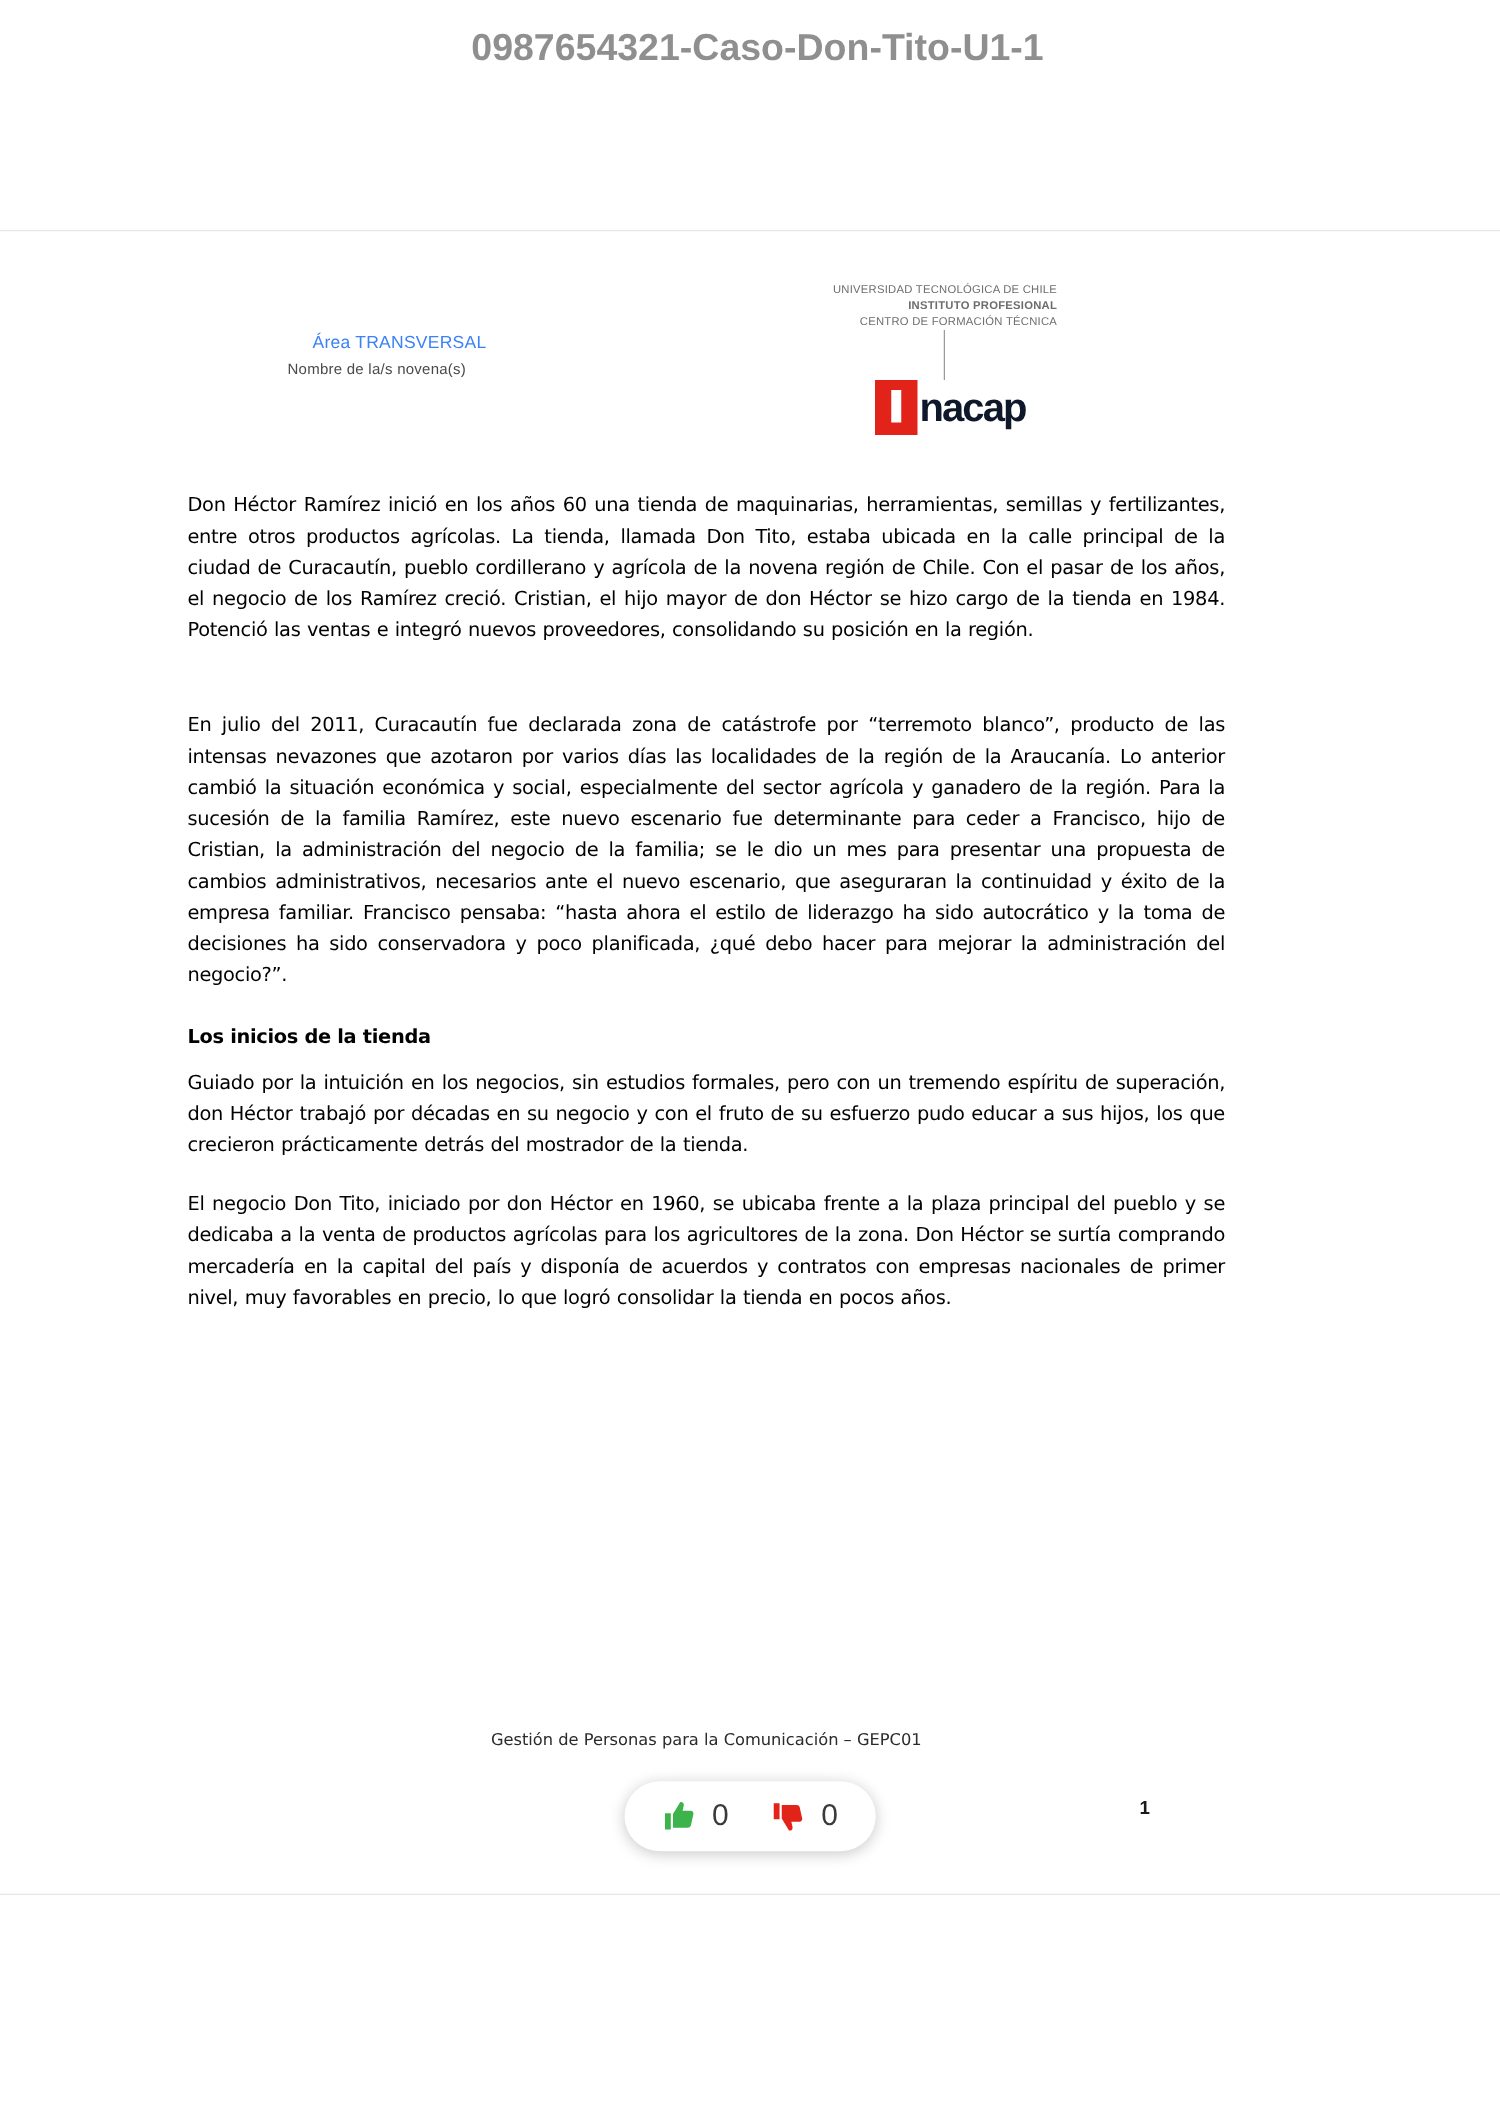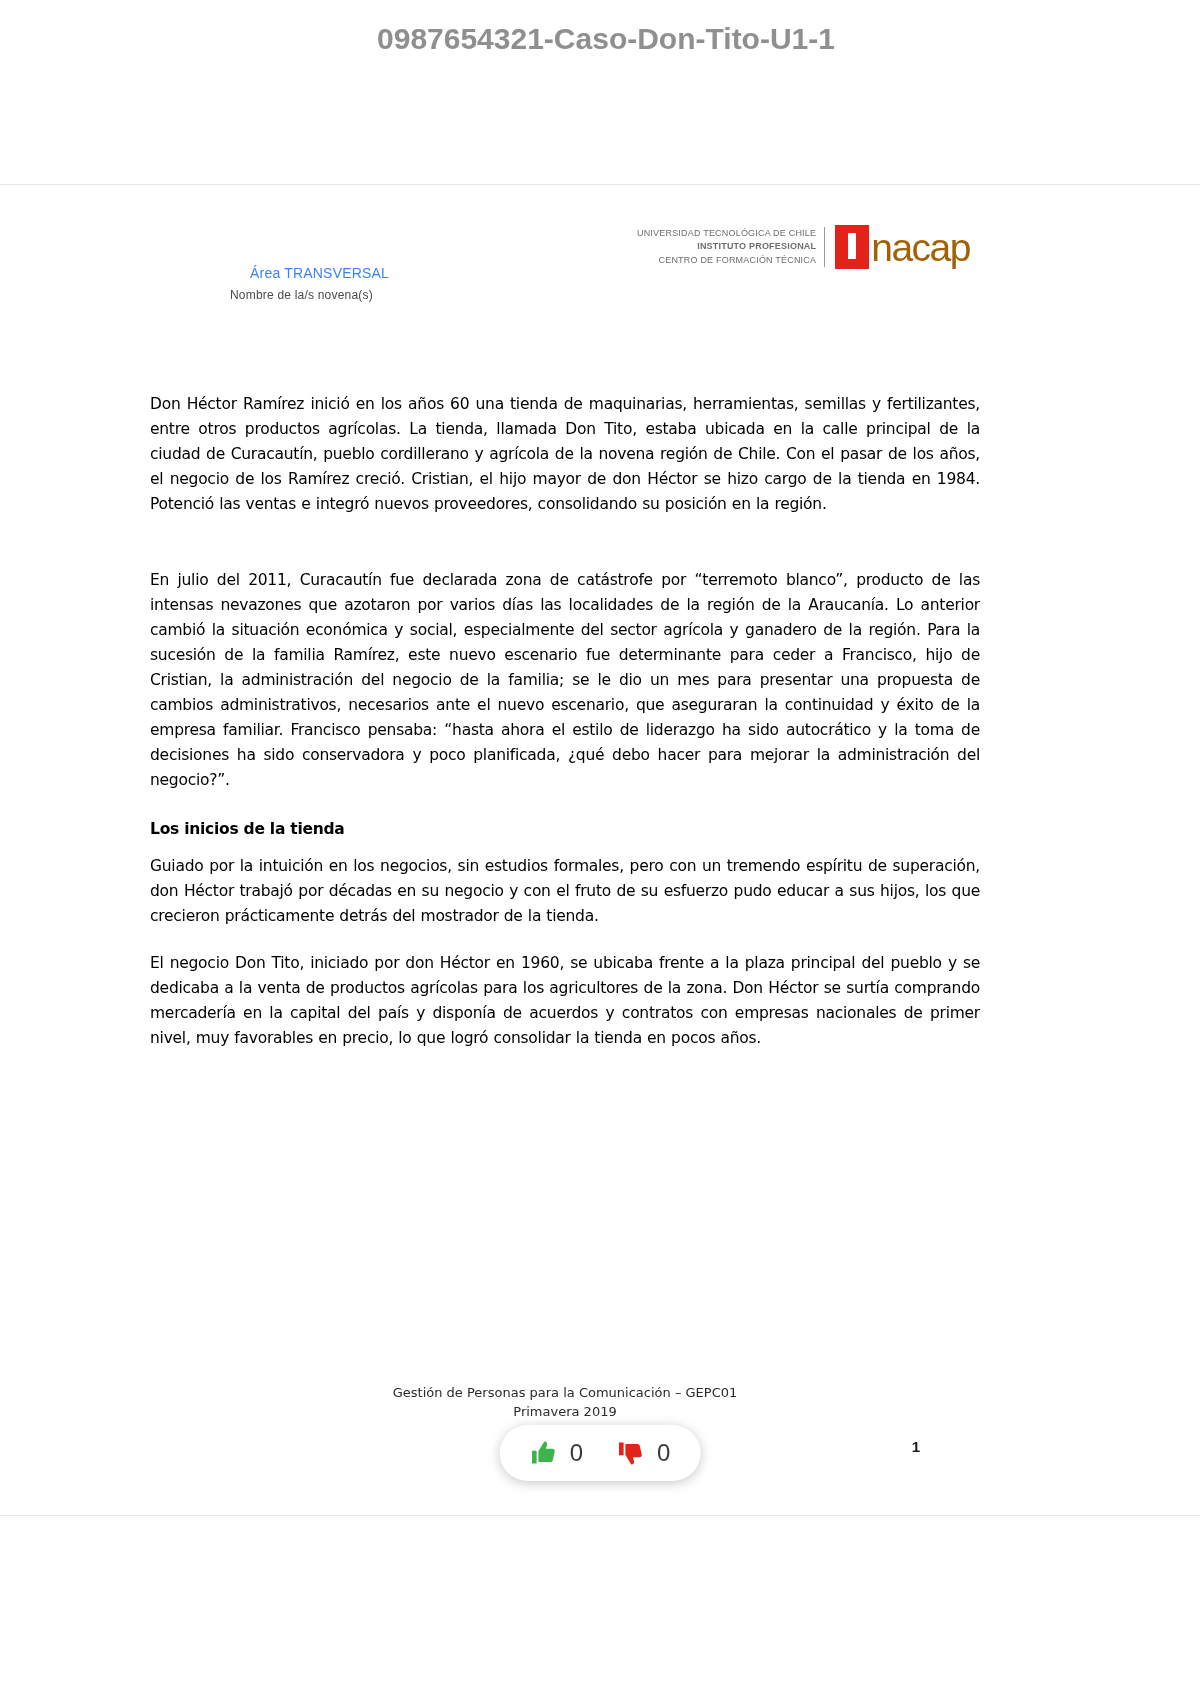--- a/index.html
+++ b/index.html
@@ -55,20 +55,21 @@
 
   
   .logo-block {
     position: absolute;
     left: 400px;
     top: 225px;
     width: 420px;
     display: flex;
     align-items: center;
     justify-content: flex-end;
+    flex-direction: column;
   }
   .logo-text-lines {
     text-align: right;
     font-size: 9px;
     color: #6d6d6d;
     line-height: 1.45;
     letter-spacing: .2px;
     padding-right: 8px;
     white-space: nowrap;
   }
@@ -92,23 +93,23 @@
   .logo-sq::after {
     content: "";
     position: absolute;
     left: 13px;
     top: 8px;
     width: 8px;
     height: 26px;
     background: #fff;
   }
   .logo-word {
-    font-size: 39px;
-    font-weight: normal;
-    color: #a16207;
+    font-size: 32px;
+    font-weight: bold;
+    color: #0f172a;
     letter-spacing: -1.5px;
     line-height: 1;
     margin-left: 2px;
   }
 
   
   .area-line {
     position: absolute;
     left: 100px;
     top: 265px;
@@ -249,21 +250,20 @@
       <p>Don Héctor Ramírez inició en los años 60 una tienda de maquinarias, herramientas, semillas y fertilizantes, entre otros productos agrícolas. La tienda, llamada Don Tito, estaba ubicada en la calle principal de la ciudad de Curacautín, pueblo cordillerano y agrícola de la novena región de Chile. Con el pasar de los años, el negocio de los Ramírez creció. Cristian, el hijo mayor de don Héctor se hizo cargo de la tienda en 1984. Potenció las ventas e integró nuevos proveedores, consolidando su posición en la región.</p>
       <div class="gap"></div>
       <p>En julio del 2011, Curacautín fue declarada zona de catástrofe por “terremoto blanco”, producto de las intensas nevazones que azotaron por varios días las localidades de la región de la Araucanía. Lo anterior cambió la situación económica y social, especialmente del sector agrícola y ganadero de la región. Para la sucesión de la familia Ramírez, este nuevo escenario fue determinante para ceder a Francisco, hijo de Cristian, la administración del negocio de la familia; se le dio un mes para presentar una propuesta de cambios administrativos, necesarios ante el nuevo escenario, que aseguraran la continuidad y éxito de la empresa familiar. Francisco pensaba: “hasta ahora el estilo de liderazgo ha sido autocrático y la toma de decisiones ha sido conservadora y poco planificada, ¿qué debo hacer para mejorar la administración del negocio?”.</p>
       <h3>Los inicios de la tienda</h3>
       <p class="tight">Guiado por la intuición en los negocios, sin estudios formales, pero con un tremendo espíritu de superación, don Héctor trabajó por décadas en su negocio y con el fruto de su esfuerzo pudo educar a sus hijos, los que crecieron prácticamente detrás del mostrador de la tienda.</p>
       <p>El negocio Don Tito, iniciado por don Héctor en 1960, se ubicaba frente a la plaza principal del pueblo y se dedicaba a la venta de productos agrícolas para los agricultores de la zona. Don Héctor se surtía comprando mercadería en la capital del país y disponía de acuerdos y contratos con empresas nacionales de primer nivel, muy favorables en precio, lo que logró consolidar la tienda en pocos años.</p>
     </div>
 
     <div class="footer" style="top:1200px;">
       <div>Gestión de Personas para la Comunicación – GEPC01</div>
-      <div class="line2">Primavera 2019</div>
     </div>
     <div class="page-number" style="top:1253px;">1</div>
 
   </div>
 </div>
 
 <div class="vote-bar">
   <div class="vote-item">
     <svg class="thumb" viewBox="0 0 24 24">
       <path d="M2 10h4v11H2z" fill="#3cb44b"></path>

